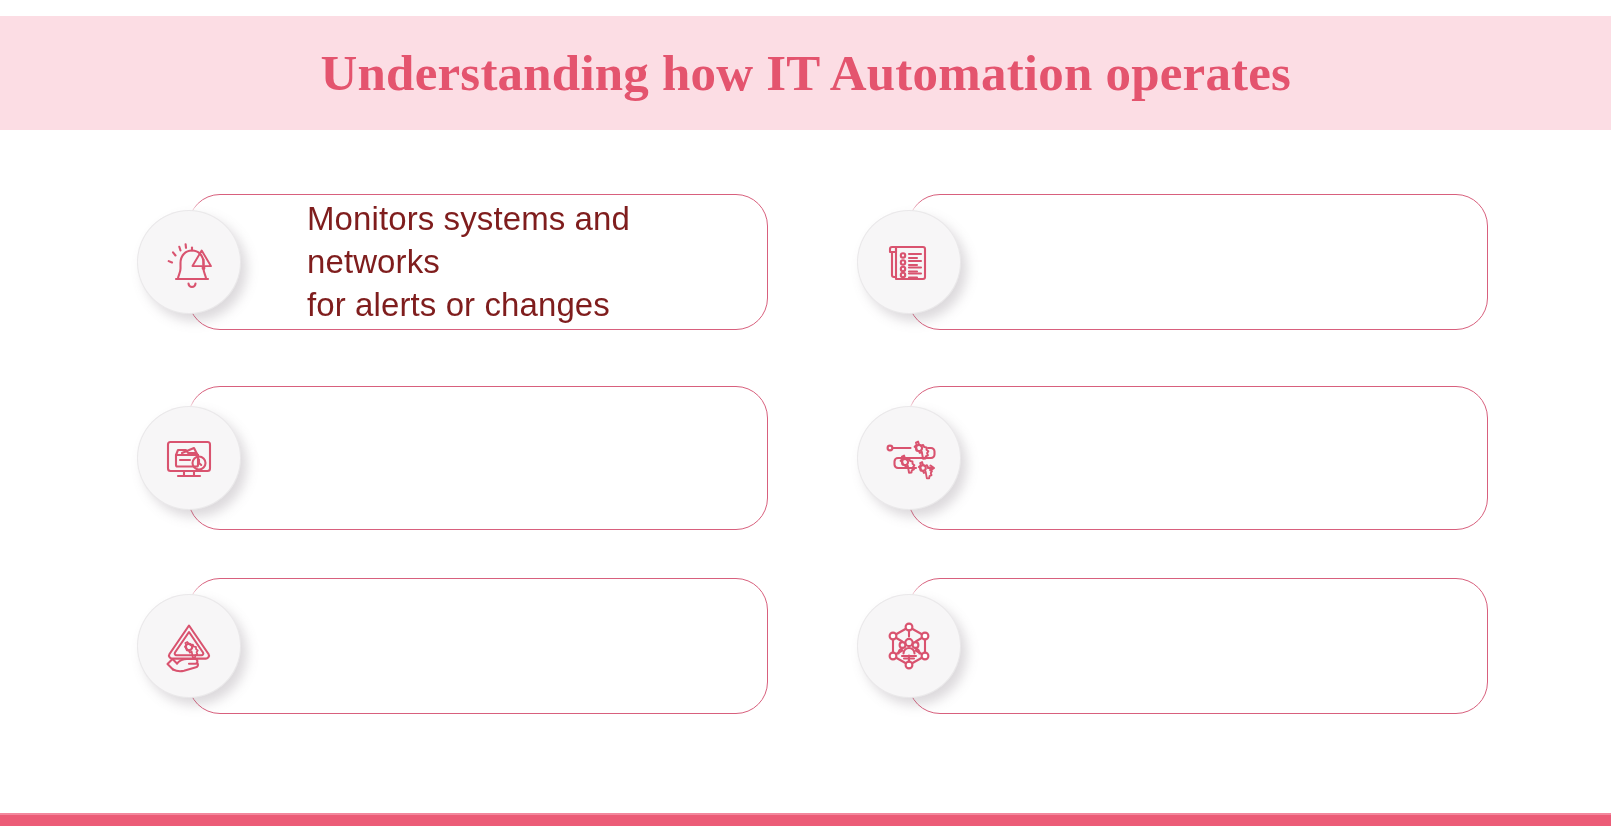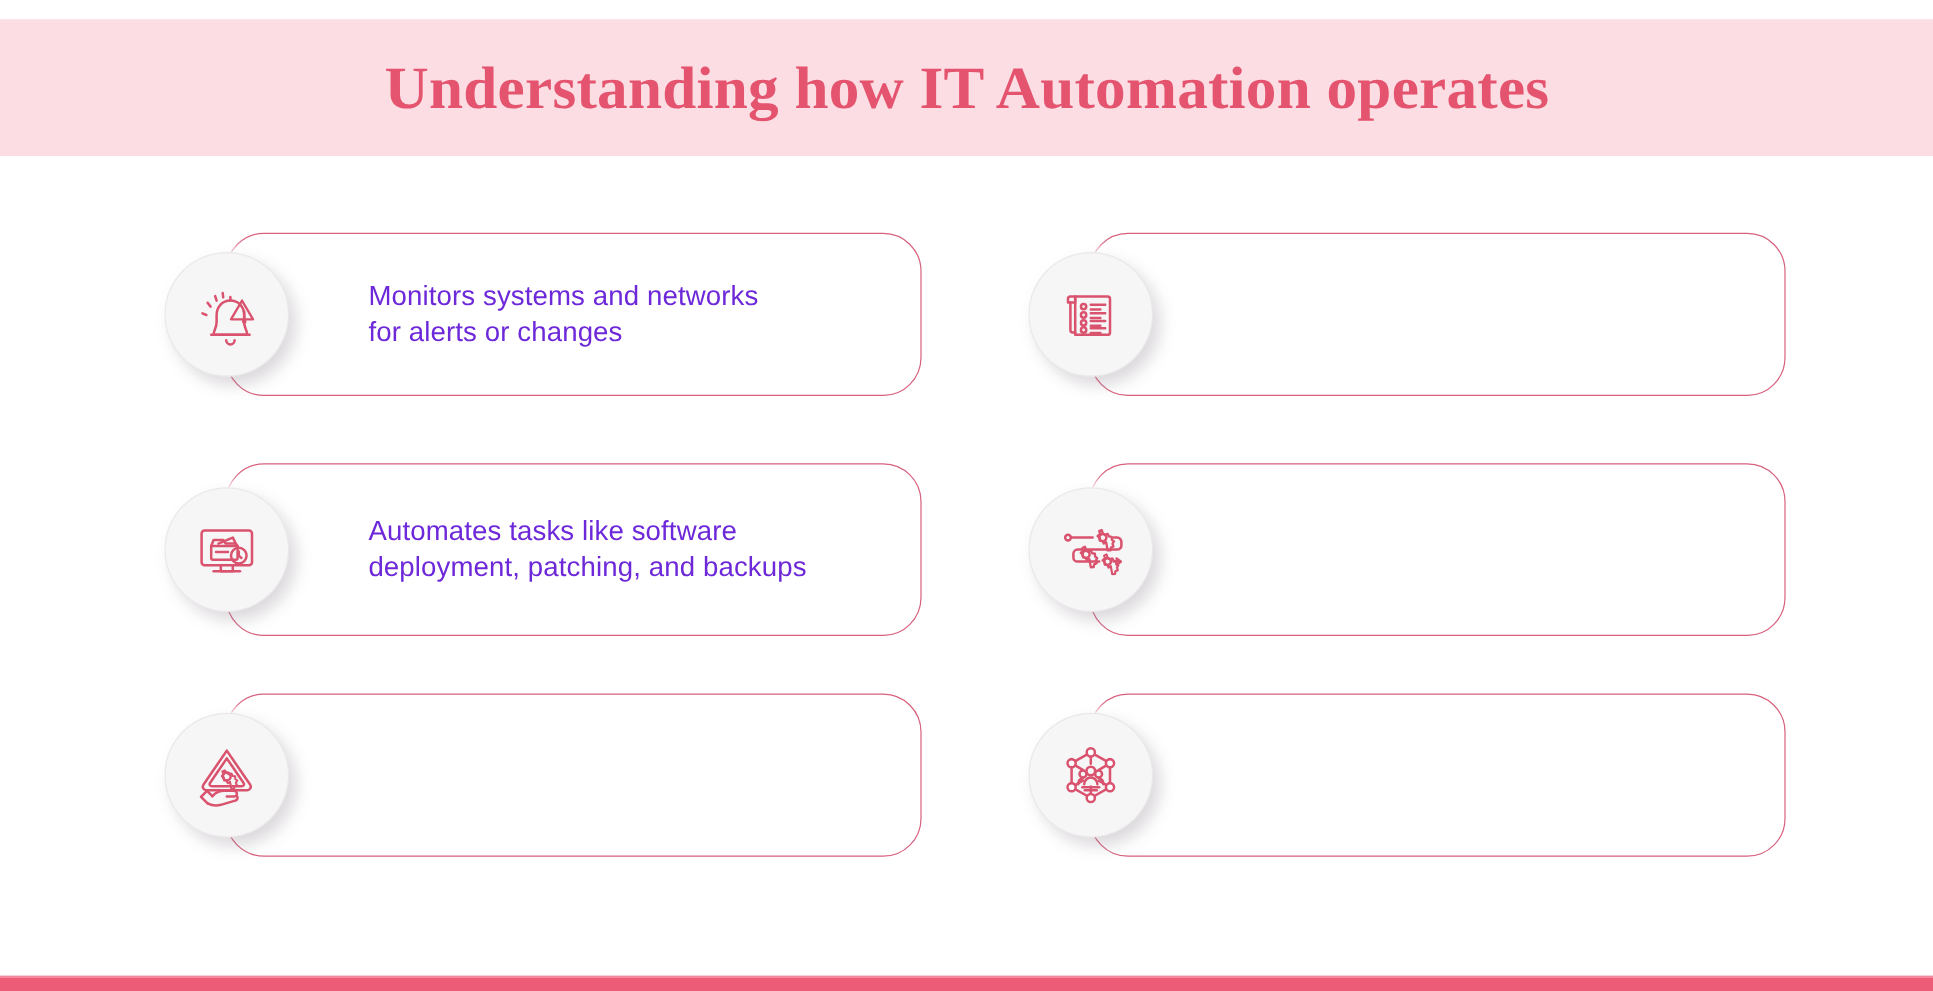--- a/index.html
+++ b/index.html
@@ -69,23 +69,23 @@
   .card.right { left: 908px;  width: 580px; }
 
   .card.tall { height: 144px; }
 
   .card-text {
     position: absolute;
     left: 118px;
     right: 26px;
     top: 50%;
     transform: translateY(-50%);
-    font-size: 23px;
+    font-size: 33px;
     line-height: 1.30;
-    color: #6d28d9;
+    color: #7f1d1d;
     letter-spacing: 0.1px;
     white-space: pre-line;
   }
   .card.right .card-text { left: 110px; }
 
   
   .badge {
     position: absolute;
     width: 104px;
     height: 104px;
@@ -178,22 +178,20 @@
           <path d="M26 44v5h10v-5"></path>
           <path d="M20 49h22"></path>
           <path d="M18 28h22v10a1.5 1.5 0 0 1-1.5 1.5h-19A1.5 1.5 0 0 1 18 38z"></path>
           <path d="M18 28l2-5h8l2 3h8l2 2"></path>
           <path d="M24 26l12-5 3 6"></path>
           <path d="M22 33h10"></path>
           <circle cx="41" cy="36" r="6.5"></circle>
           <path d="M41 32.5v3.5l2.2 2"></path>
         </svg>
       </div>
-      <div class="card-text">Automates tasks like software
-deployment, patching, and backups</div>
     </div>
 
     <div class="card right tall">
       <div class="badge">
         <svg width="62" height="62" viewBox="0 0 62 62" fill="none" stroke="#d9536f" stroke-width="2.1" stroke-linecap="round" stroke-linejoin="round">
           <circle cx="12" cy="21" r="2.4"></circle>
           <path d="M14.5 21h18"></path>
           <path d="M50 21h3a3.5 3.5 0 0 1 3.5 3.5v3A3.5 3.5 0 0 1 53 31H20a3.5 3.5 0 0 0-3.5 3.5v3A3.5 3.5 0 0 0 20 41h18"></path>
           <path d="M50 41h5"></path>
           <path d="M52.5 38.5l3.5 2.5-3.5 2.5"></path>

